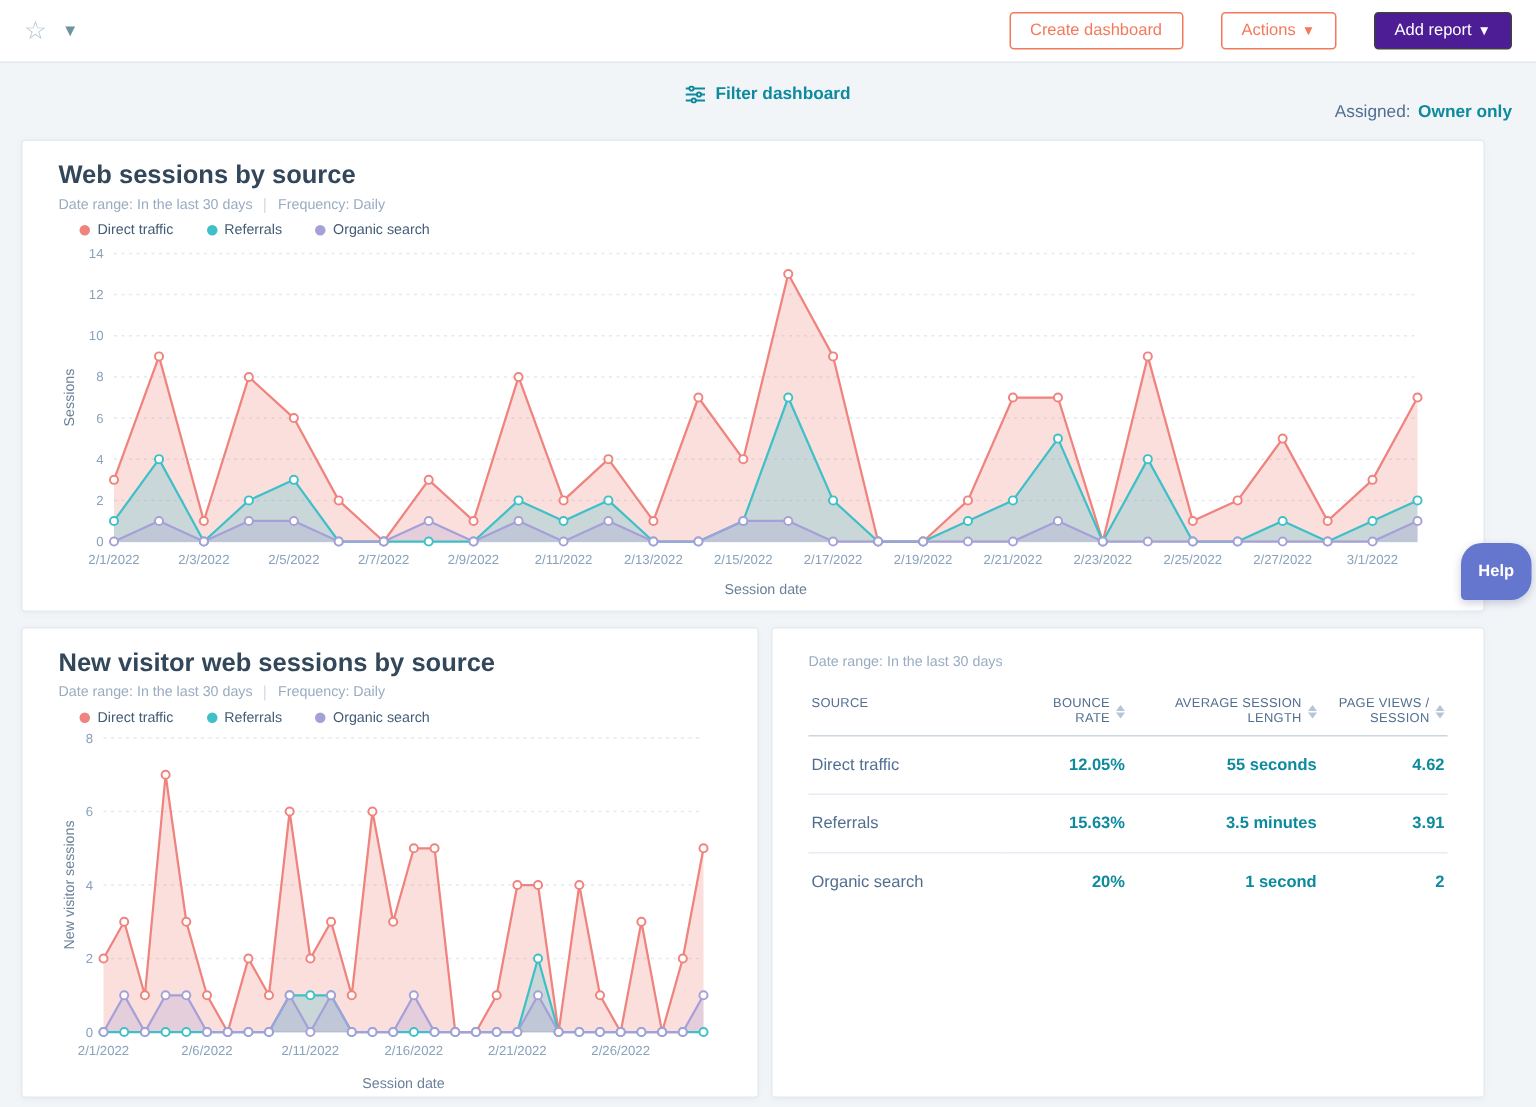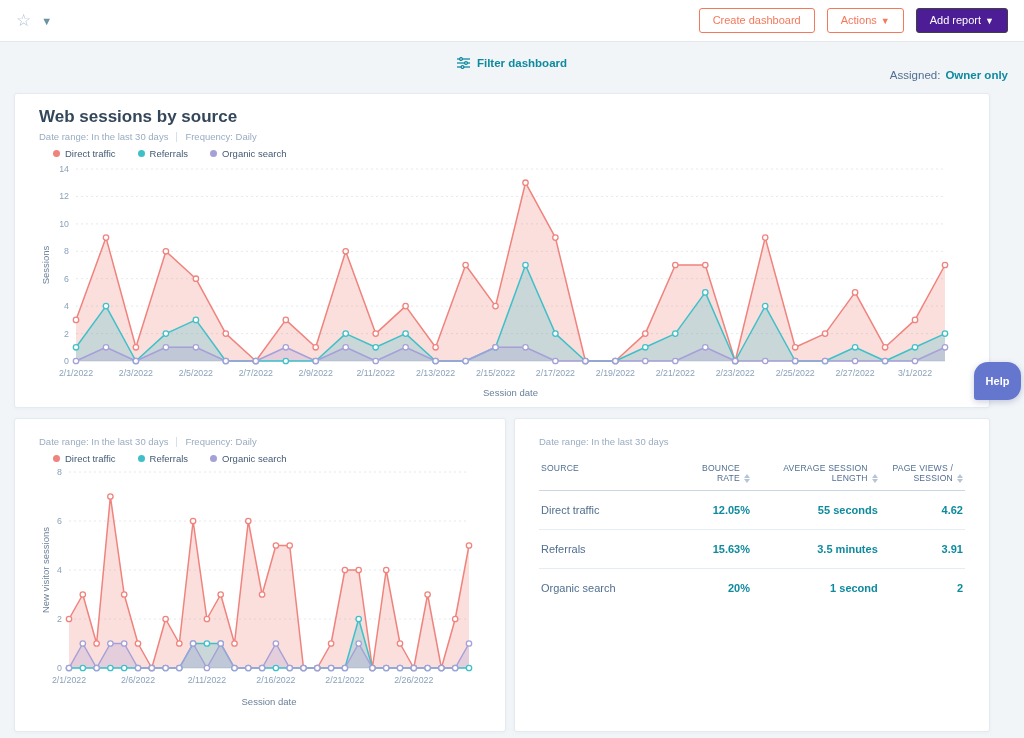--- a/index.html
+++ b/index.html
@@ -13,21 +13,21 @@
   }
   
   .topbar {
     height: 42px; background:#fff; border-bottom:1px solid #e3e8ef;
     display:flex; align-items:center; padding:0 16px;
   }
   .title-group { display:flex; align-items:center; gap:8px; }
   .star { color:#b0c1d4; font-size:17px; line-height:1; cursor:pointer; }
   .dash-title { color:#2e7b8e; font-size:15px; font-weight:bold; letter-spacing:.2px; }
   .title-caret { color:#6b93a1; font-size:11px; margin-left:2px; cursor:pointer; }
-  .topbar-actions { margin-left:auto; display:flex; gap:12px; align-items:center; }
+  .topbar-actions { margin-left:auto; display:flex; gap:25px; align-items:center; }
   .btn { font-family:inherit; font-size:11px; border-radius:3px; padding:5px 13px; cursor:pointer; line-height:1.2; }
   .btn-outline { background:#fff; border:1px solid #f4795b; color:#f4795b; }
   .btn-solid { background:#4c1d95; border:1px solid #404040; color:#fff; }
   .btn .caret { font-size:9px; margin-left:4px; }
   
   .filterbar {
     display:flex; align-items:center; padding:15px 16px 12px 16px; font-size:11.5px;flex-direction:column;
   }
   .filter-left { display:flex; align-items:center; gap:7px; color:#0e8a9e; font-weight:bold; cursor:pointer; }
   .filter-icon svg { display:block; }
@@ -51,21 +51,21 @@
   .legend-dot { width:7px; height:7px; border-radius:50%; display:inline-block; }
   
   svg text.tick { font-family:"Liberation Sans",sans-serif; font-size:8.8px; fill:#8aa2ba; }
   svg text.axis-title { font-family:"Liberation Sans",sans-serif; font-size:9.5px; fill:#6b8099; }
   
   table.qtable { width:100%; border-collapse:collapse; margin-top:12px; table-layout:fixed; }
   .qtable th {
     font-size:8.6px; font-weight:normal; color:#516f90; letter-spacing:.2px;
     padding:4px 2px 7px 2px; border-bottom:1px solid #cbd6e2; vertical-align:top; cursor:pointer;
   }
-  .qtable th .th-inner { display:flex; align-items:flex-end; justify-content:flex-end; gap:4px; }
+  .qtable th .th-inner { display:flex; align-items:center; justify-content:flex-end; gap:4px; }
   .qtable th:first-child .th-inner { justify-content:flex-start; }
   .qtable th .th-label { text-align:right; }
   .qtable th:first-child .th-label { text-align:left; }
   .sort { display:flex; flex-direction:column; gap:1px; padding-top:2px; }
   .tri-up { width:0; height:0; border-left:3px solid transparent; border-right:3px solid transparent; border-bottom:4px solid #b6c5d6; }
   .tri-down { width:0; height:0; border-left:3px solid transparent; border-right:3px solid transparent; border-top:4px solid #b6c5d6; }
   .qtable td { font-size:11px; padding:13px 2px; border-bottom:1px solid #e6ecf3; }
   .qtable tr:last-child td { border-bottom:none; }
   .qtable td.source { color:#516f90; }
   .qtable td.val { color:#0e8a9e; font-weight:bold; text-align:right; }
@@ -265,20 +265,21 @@
       <text x="816.1" y="215" text-anchor="middle" class="tick">2/27/2022</text>
       <text x="876.0" y="215" text-anchor="middle" class="tick">3/1/2022</text>
       <text x="471.5" y="235" text-anchor="middle" class="axis-title">Session date</text>
       <text x="0" y="0" text-anchor="middle" class="axis-title" transform="translate(10,104) rotate(-90)">Sessions</text>
     </svg>
 </div>
 
 <div class="panel-row">
 
   <div class="panel panel-chart2">
+    <div class="panel-title">New visitor web sessions by source</div>
     <div class="panel-sub">
       <span>Date range: In the last 30 days</span>
       <span class="sub-divider"></span>
       <span>Frequency: Daily</span>
     </div>
     <div class="legend" id="legend-1">
         <span class="legend-item">
           <span class="legend-dot" style="background: rgb(239, 131, 125);"></span>
           <span>Direct traffic</span>
         </span>

